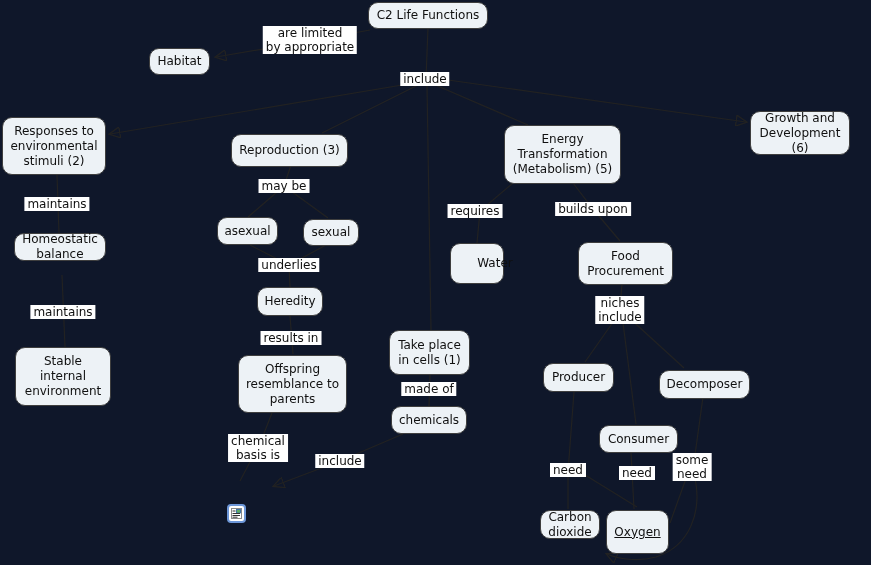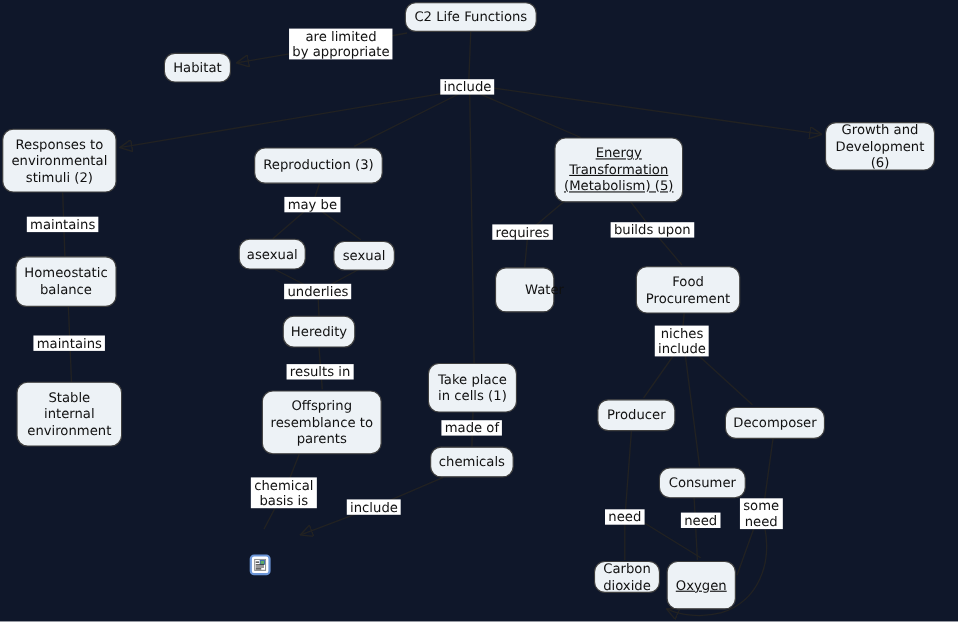--- a/index.html
+++ b/index.html
@@ -107,26 +107,26 @@
     <path d="M688,473 L670,523"></path>
     <path d="M695,478 C702,512 690,546 656,557 C637,562 618,559 607,554" marker-end="url(#arrow)"></path>
   </svg>
 
   <div class="node" style="left:368px;top:2px;width:120px;height:27px;">C2 Life Functions</div>
   <div class="node" style="left:149px;top:48px;width:61px;height:27px;">Habitat</div>
   <div class="node" style="left:2px;top:117px;width:104px;height:58px;">Responses to
 environmental
 stimuli (2)</div>
   <div class="node" style="left:231px;top:134px;width:117px;height:33px;">Reproduction (3)</div>
-  <div class="node" style="left:504px;top:125px;width:117px;height:59px;text-decoration:underline;">Energy
+  <div class="node" style="left:504px;top:125px;width:117px;height:59px;">Energy
 Transformation
 (Metabolism) (5)</div>
   <div class="node" style="left:750px;top:111px;width:100px;height:44px;">Growth and
 Development (6)</div>
-  <div class="node" style="left:14px;top:233px;width:92px;height:46px;">Homeostatic
+  <div class="node" style="left:14px;top:233px;width:92px;height:28px;">Homeostatic
 balance</div>
   <div class="node" style="left:217px;top:217px;width:61px;height:28px;">asexual</div>
   <div class="node" style="left:303px;top:219px;width:56px;height:27px;">sexual</div>
   <div class="node" style="left:450px;top:243px;width:54px;height:41px;padding-left:39px;">Water</div>
   <div class="node" style="left:578px;top:242px;width:95px;height:43px;">Food
 Procurement</div>
   <div class="node" style="left:257px;top:287px;width:66px;height:29px;">Heredity</div>
   <div class="node" style="left:389px;top:330px;width:81px;height:45px;">Take place
 in cells (1)</div>
   <div class="node" style="left:15px;top:347px;width:96px;height:59px;">Stable

